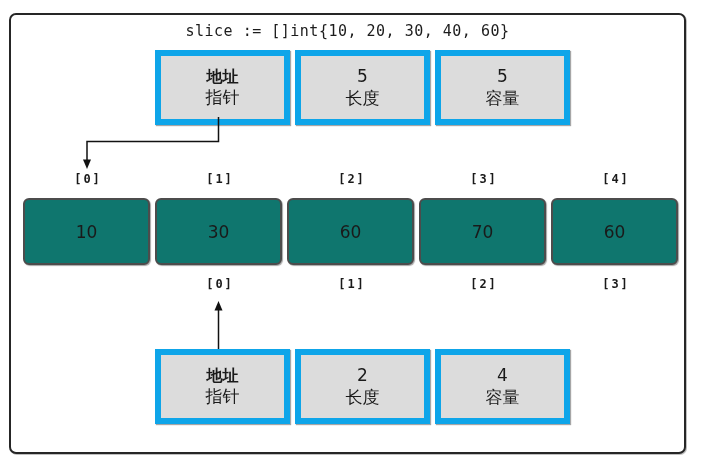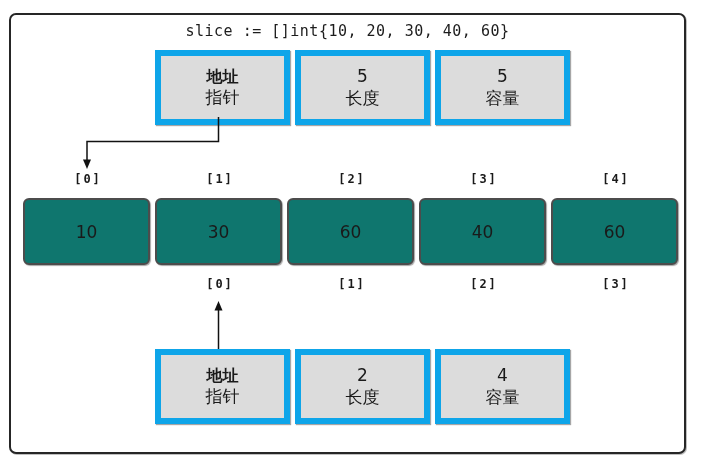--- a/index.html
+++ b/index.html
@@ -121,21 +121,21 @@
   <div class="idx r1 c0">[0]</div>
   <div class="idx r1 c1">[1]</div>
   <div class="idx r1 c2">[2]</div>
   <div class="idx r1 c3">[3]</div>
   <div class="idx r1 c4">[4]</div>
 
   <div class="array-row">
     <div class="abox">10</div>
     <div class="abox">30</div>
     <div class="abox">60</div>
-    <div class="abox">40</div>
+    <div class="abox">70</div>
     <div class="abox">60</div>
   </div>
 
   <div class="idx r2 c1">[0]</div>
   <div class="idx r2 c2">[1]</div>
   <div class="idx r2 c3">[2]</div>
   <div class="idx r2 c4">[3]</div>
 
   <div class="hbox-row bottom">
     <div class="gbox">

